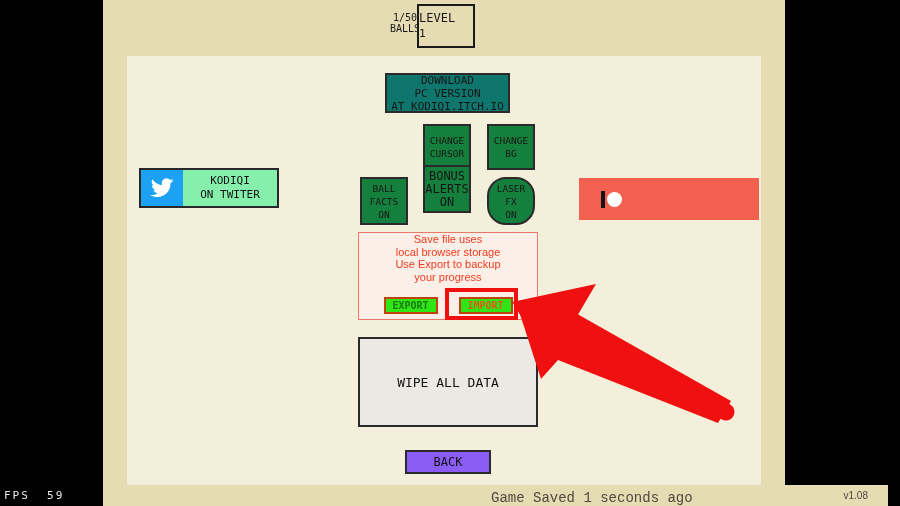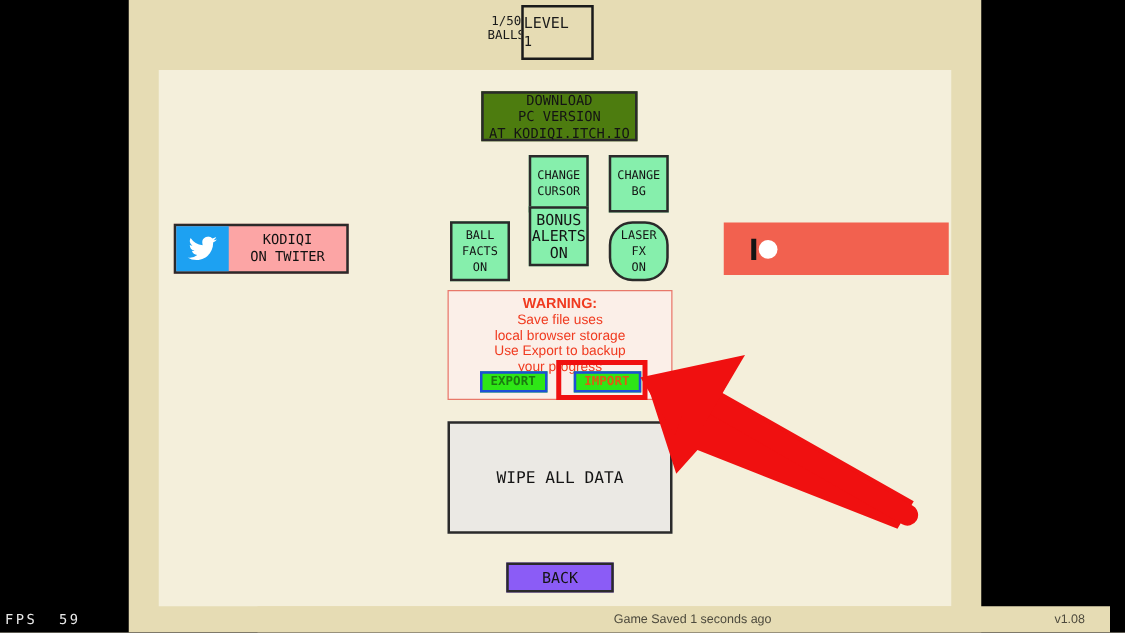--- a/index.html
+++ b/index.html
@@ -64,54 +64,54 @@
   #panel {
     position: absolute;
     left: 24px; top: 56px;
     width: 634px; height: 429px;
     background: #f4efdb;
   }
 
   
   .rbtn {
     position: absolute;
-    background: #86efac;
+    background: #15803d;
     border: 2px solid #2a2a2a;
     color: #141414;
     font-family: "DejaVu Sans Mono", monospace;
     text-align: center;
     display: flex; flex-direction: column;
     align-items: center; justify-content: center;
     line-height: 13px;
     cursor: pointer;
     user-select: none;
   }
 
   #download-btn {
     left: 258px; top: 17px;
     width: 125px; height: 40px;
     font-size: 11px;
     line-height: 13px;
-    background: #4d7c0f;
+    background: #0f766e;
     text-align: right;
   }
 
   #change-cursor-btn { left: 296px; top: 68px;  width: 48px; height: 46px; font-size: 9.5px; }
   #change-bg-btn     { left: 360px; top: 68px;  width: 48px; height: 46px; font-size: 9.5px; }
 
   #ball-facts-btn    { left: 233px; top: 121px; width: 48px; height: 48px; font-size: 9.5px; }
   #bonus-alerts-btn  { left: 296px; top: 109px; width: 48px; height: 48px; font-size: 12px; }
   #laser-fx-btn      { left: 360px; top: 121px; width: 48px; height: 48px; font-size: 9.5px; border-radius: 19px; }
 
   
   #twitter-btn {
     position: absolute;
-    left: 12px; top: 123px;
+    left: 12px; top: 112px;
     width: 140px; height: 40px;
-    background: #fca5a5;
+    background: #86efac;
     border: 2px solid #2a2a2a;
     display: flex; align-items: stretch;
     cursor: pointer; user-select: none;
   }
   #twitter-icon-box {
     width: 42px;
     background: #1da1f2;
     display: flex; align-items: center; justify-content: center;
   }
   #twitter-label {
@@ -172,21 +172,21 @@
     position: absolute;
     left: 0; bottom: 5px;
     width: 100%;
     display: flex;
     justify-content: space-around;
     padding: 0 14px;
   }
   .savebtn {
     width: 54px; height: 17px;
     background: #2ee616;
-    border: 2px solid #1d4ed8;
+    border: 2px solid #c2410c;
     display: flex; align-items: center; justify-content: center;
     font-family: "DejaVu Sans Mono", monospace;
     font-size: 10px;
     font-weight: bold;
     cursor: pointer; user-select: none;
   }
   #export-btn { color: #1b7a10; }
   #import-btn { color: #e05a14; }
 
   
@@ -208,22 +208,22 @@
   
   #footer {
     position: absolute;
     left: 103px; top: 485px;
     width: 682px; height: 21px;
     background: #e6dcb4;
   }
   #save-status {
     position: absolute;
     left: 285px; top: 5px;
-    font-family: Liberation Sans, sans-serif;
-    font-size: 10px;
+    font-family: Liberation Mono, monospace;
+    font-size: 14px;
     color: #4d4a3d;
   }
   #version-label {
     position: absolute;
     right: 20px; top: 5px;
     font-family: "Liberation Sans", sans-serif;
     font-size: 10px;
     color: #4d4a3d;
   }
 
@@ -319,21 +319,20 @@
       </div>
 
       <div id="patreon-btn">
         <div id="patreon-logo">
           <div id="patreon-bar"></div>
           <div id="patreon-dot"></div>
         </div>
       </div>
 
       <div id="warning-box">
-        <div id="warning-title">WARNING:</div>
         <div class="warning-line">Save file uses</div>
         <div class="warning-line">local browser storage</div>
         <div class="warning-line">Use Export to backup</div>
         <div class="warning-line">your progress</div>
         <div id="warning-actions">
           <div class="savebtn" id="export-btn">EXPORT</div>
           <div class="savebtn" id="import-btn">IMPORT</div>
         </div>
       </div>
 

